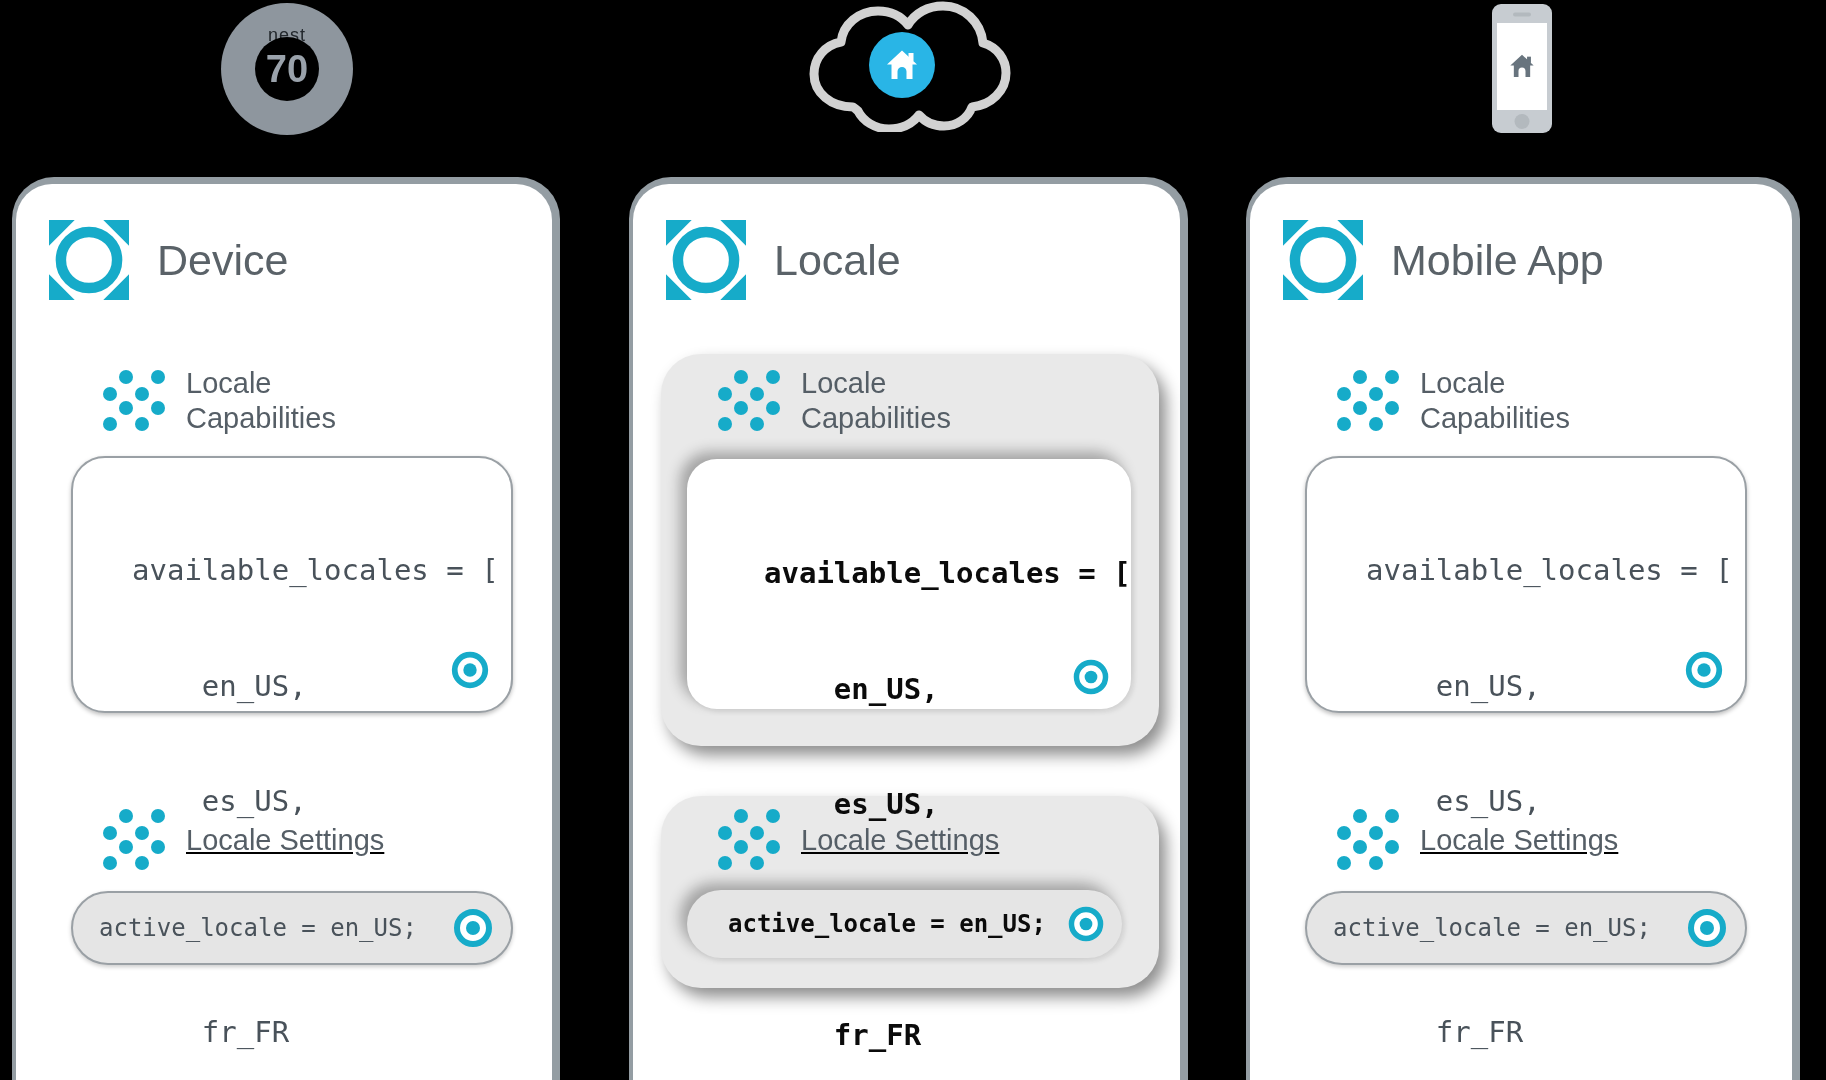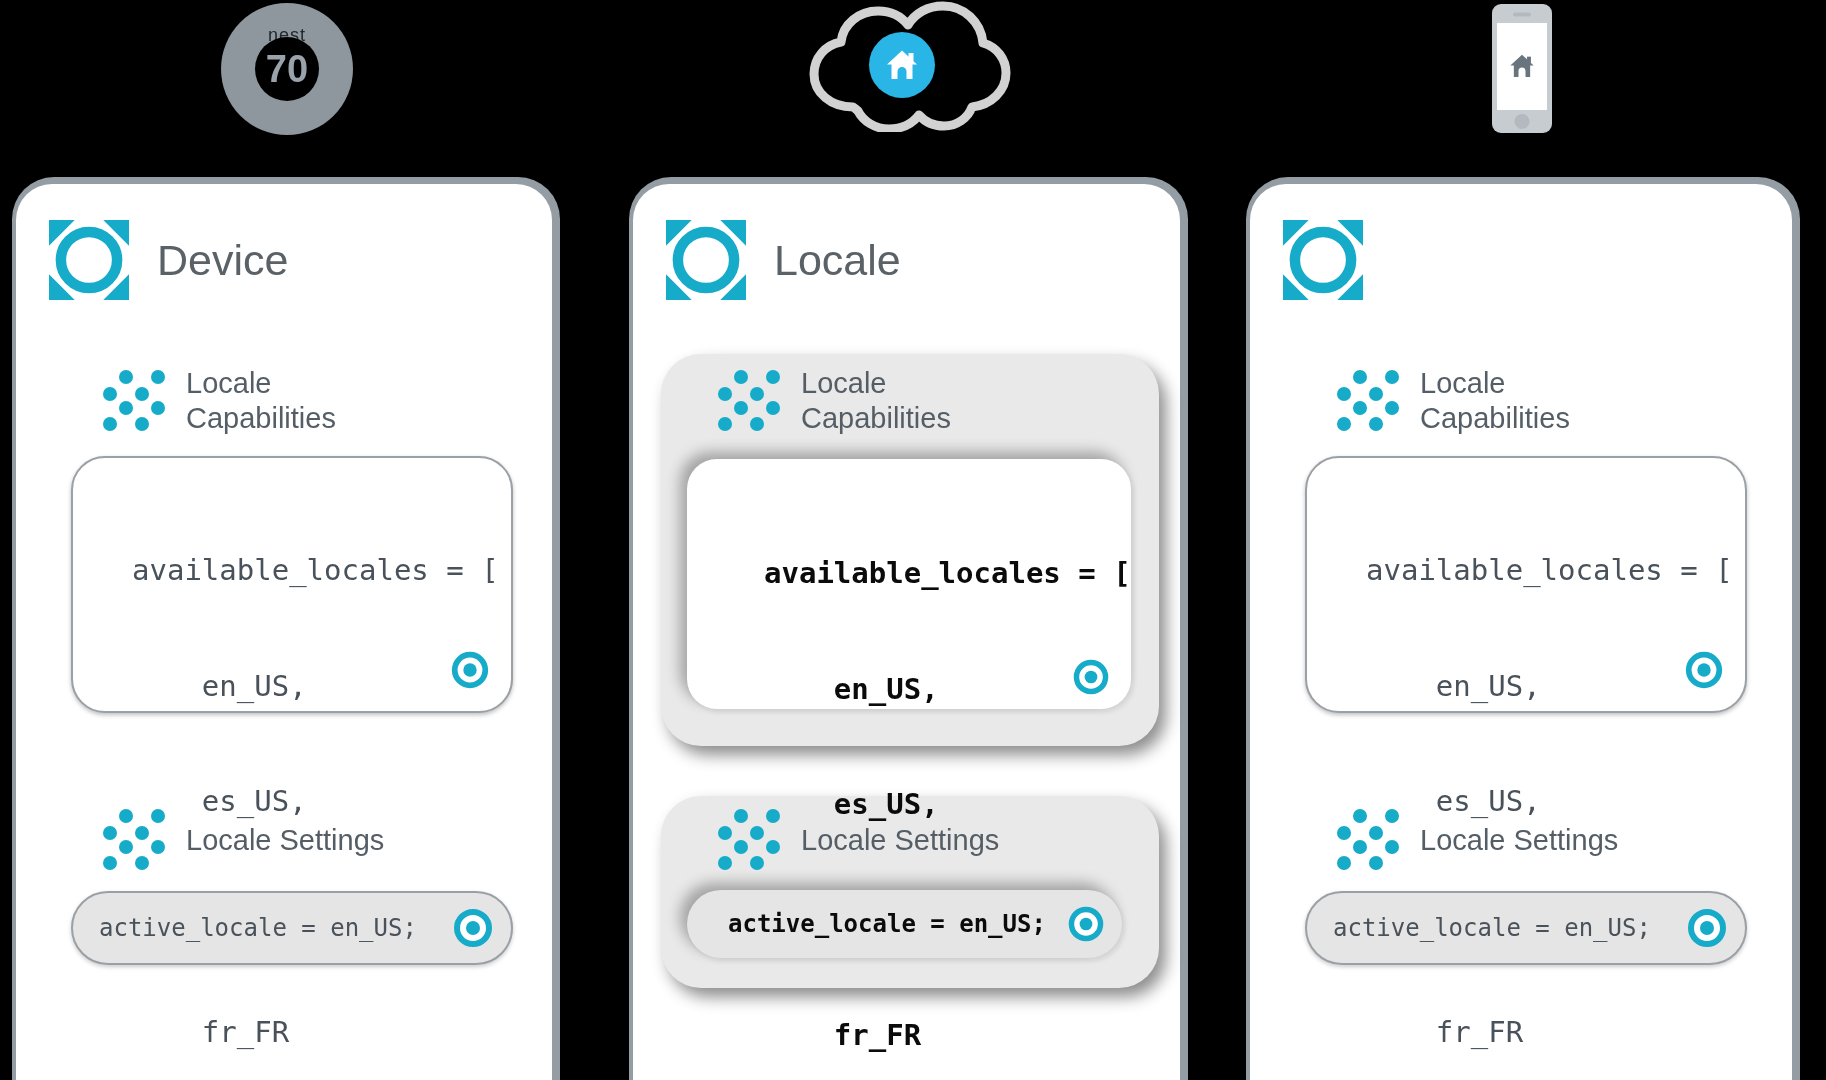--- a/index.html
+++ b/index.html
@@ -26,21 +26,21 @@
   .card-service{left:629px;width:559px;}
   .card-mobile{left:1246px;width:554px;}
 
   .header{position:absolute;left:33px;top:34px;display:flex;align-items:center;gap:28px;}
   .title{font-size:43px;color:#5a6268;}
 
   .label-row{position:absolute;display:flex;align-items:center;gap:20px;}
   .label-text{font-size:29px;line-height:35px;color:#555e66;}
 
   .cap-label{left:86px;top:182px;justify-content:center;}
-  .set-label{left:86px;top:624px;}
+  .set-label{left:86px;top:624px;text-decoration:underline;}
 
   .code-box{position:absolute;left:55px;top:272px;width:442px;height:257px;
             background:#fff;border:2px solid #9aa0a5;border-radius:34px;
             box-sizing:border-box;padding:16px 0 0 23px;
             font-family:"DejaVu Sans Mono", monospace;font-size:29px;
             line-height:38.5px;color:#49525a;white-space:pre;
             box-shadow:0 2px 4px rgba(0,0,0,0.25);}
   .code-line{white-space:pre;margin-left:36px;}
   .box-target{position:absolute;right:20px;bottom:20px;line-height:0;}
 
@@ -224,20 +224,21 @@
     </div>
   </div>
 </div>
 
 <div class="card-outer card-mobile">
   <div class="card">
     <div class="header">
       <svg width="80" height="84" viewBox="0 0 84 84">
           <use href="#nest-logo"></use>
         </svg>
+      <div class="title">Mobile App</div>
     </div>
 
     <div class="label-row cap-label">
       <svg width="64" height="64" viewBox="0 0 64 64">
           <use href="#dots-cluster"></use>
         </svg>
       <div class="label-text">
         <div>Locale</div>
         <div>Capabilities</div>
       </div>

